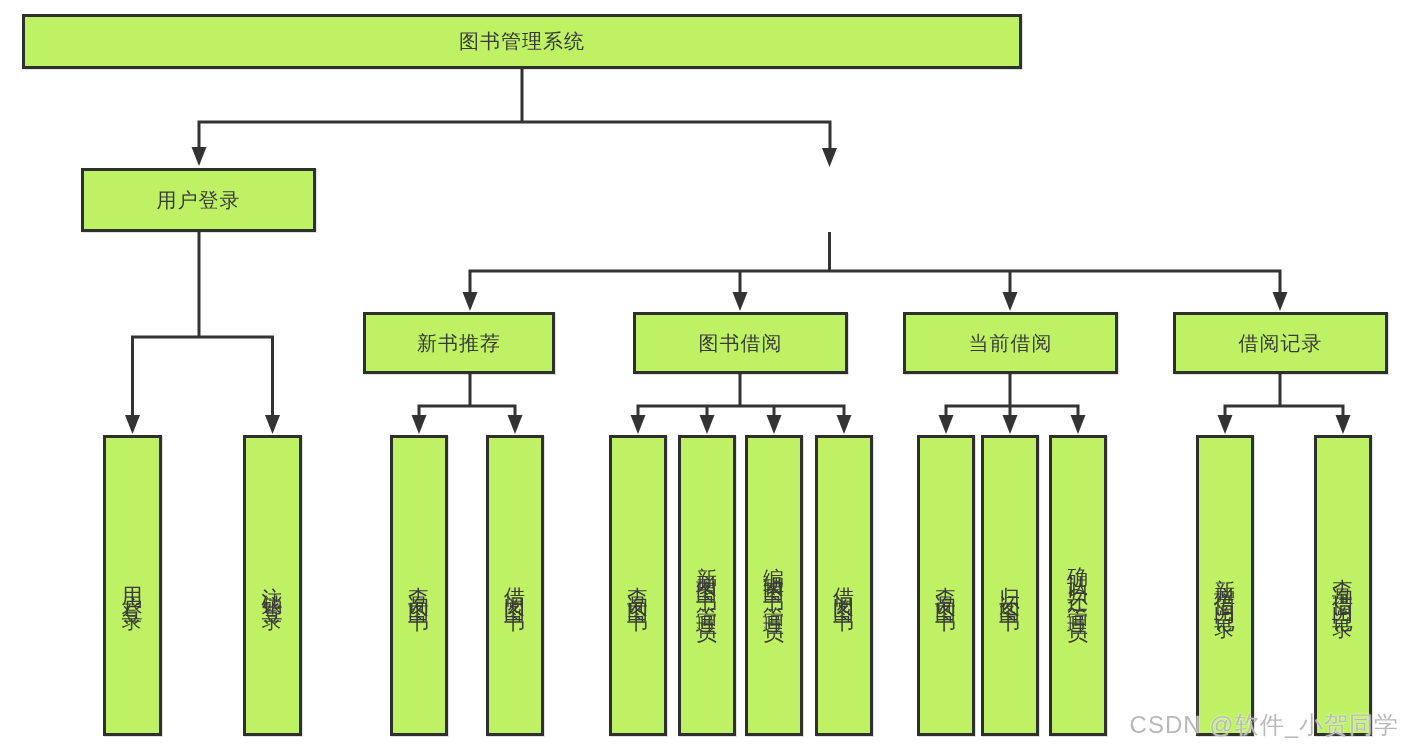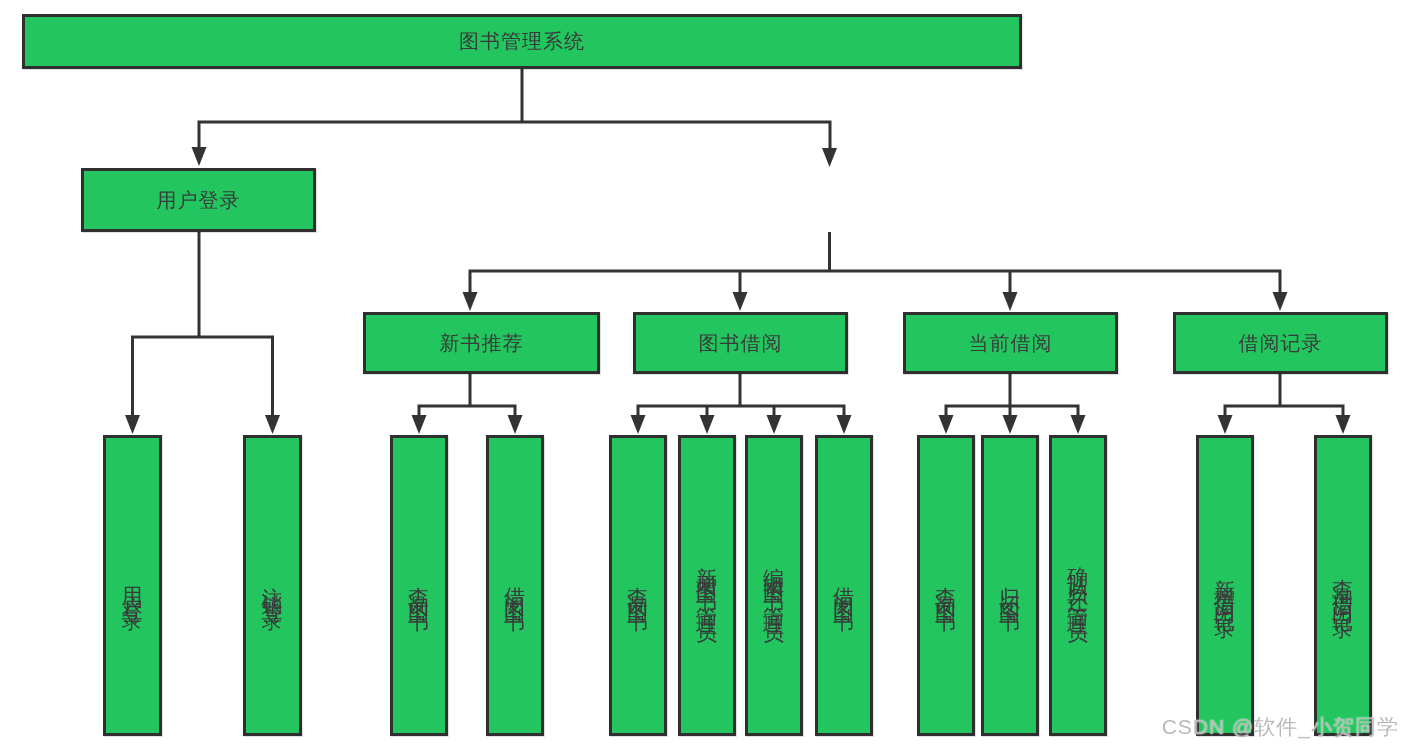--- a/index.html
+++ b/index.html
@@ -17,21 +17,21 @@
   }
   svg.edges {
     position: absolute;
     left: 0; top: 0;
     width: 1405px; height: 747px;
     z-index: 1;
   }
   .box {
     position: absolute;
     box-sizing: border-box;
-    background: #22c55e;
+    background: #bef264;
     border: 3px solid #2f2f2f;
     display: flex;
     align-items: center;
     justify-content: center;
     z-index: 2;
     box-shadow: 1px 1px 0 rgba(0,0,0,0.12);
   }
   .box span {
     color: #3a3a3a;
     white-space: nowrap;
@@ -44,21 +44,21 @@
     writing-mode: vertical-rl;
     font-size: 21px;
     letter-spacing: 8px;
     line-height: 1;
   }
   .watermark {
     position: absolute;
     right: 6px;
     bottom: 6px;
     z-index: 5;
-    font-size: 21px;
+    font-size: 24px;
     color: #b9b9b9;
     letter-spacing: 1px;
     text-shadow: 0 0 2px #ffffff;
   }
 </style>
 </head>
 <body>
 
 <div class="stage">
 
@@ -114,21 +114,21 @@
   </svg>
 
   <div class="box hbox" style="left:22px; top:14px; width:1000px; height:55px;">
     <span>图书管理系统</span>
   </div>
 
   <div class="box hbox" style="left:81px; top:168px; width:235px; height:64px;">
     <span>用户登录</span>
   </div>
 
-  <div class="box hbox" style="left:363px; top:312px; width:237px; height:62px;">
+  <div class="box hbox" style="left:363px; top:312px; width:192px; height:62px;">
     <span>新书推荐</span>
   </div>
   <div class="box hbox" style="left:903px; top:312px; width:215px; height:62px;">
     <span>当前借阅</span>
   </div>
   <div class="box hbox" style="left:633px; top:312px; width:215px; height:62px;">
     <span>图书借阅</span>
   </div>
   <div class="box hbox" style="left:1173px; top:312px; width:215px; height:62px;">
     <span>借阅记录</span>

